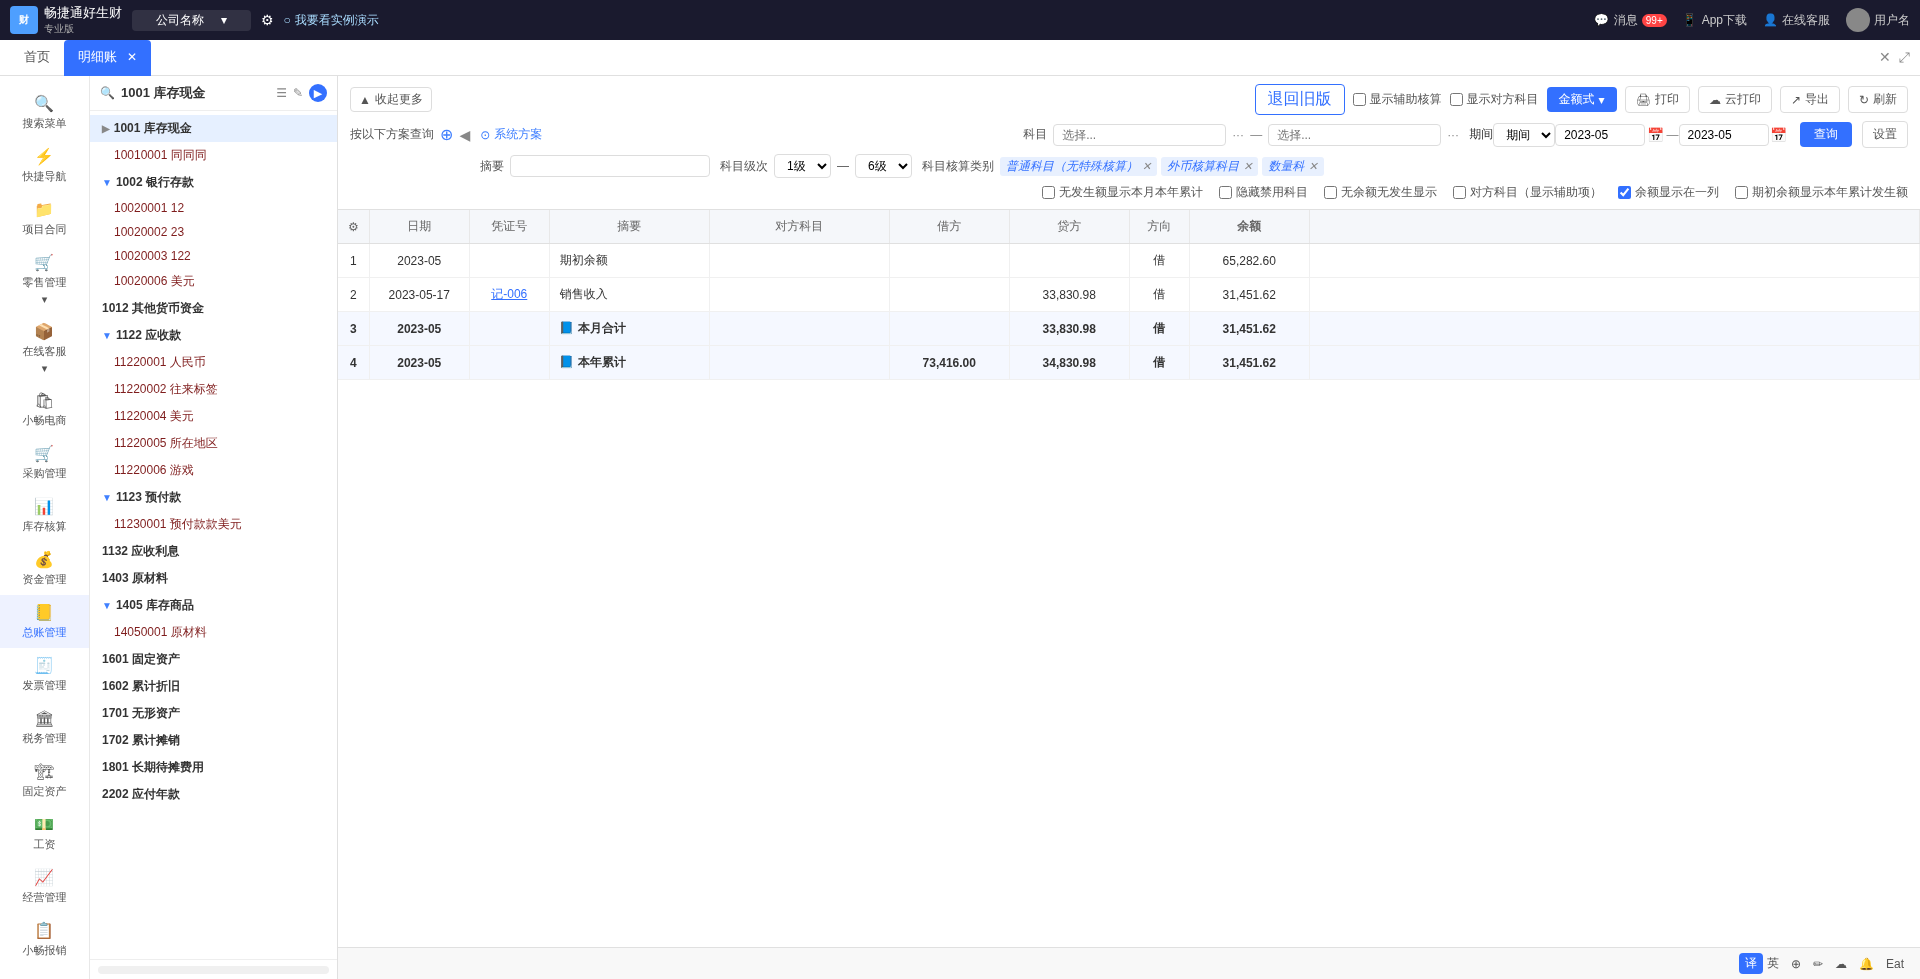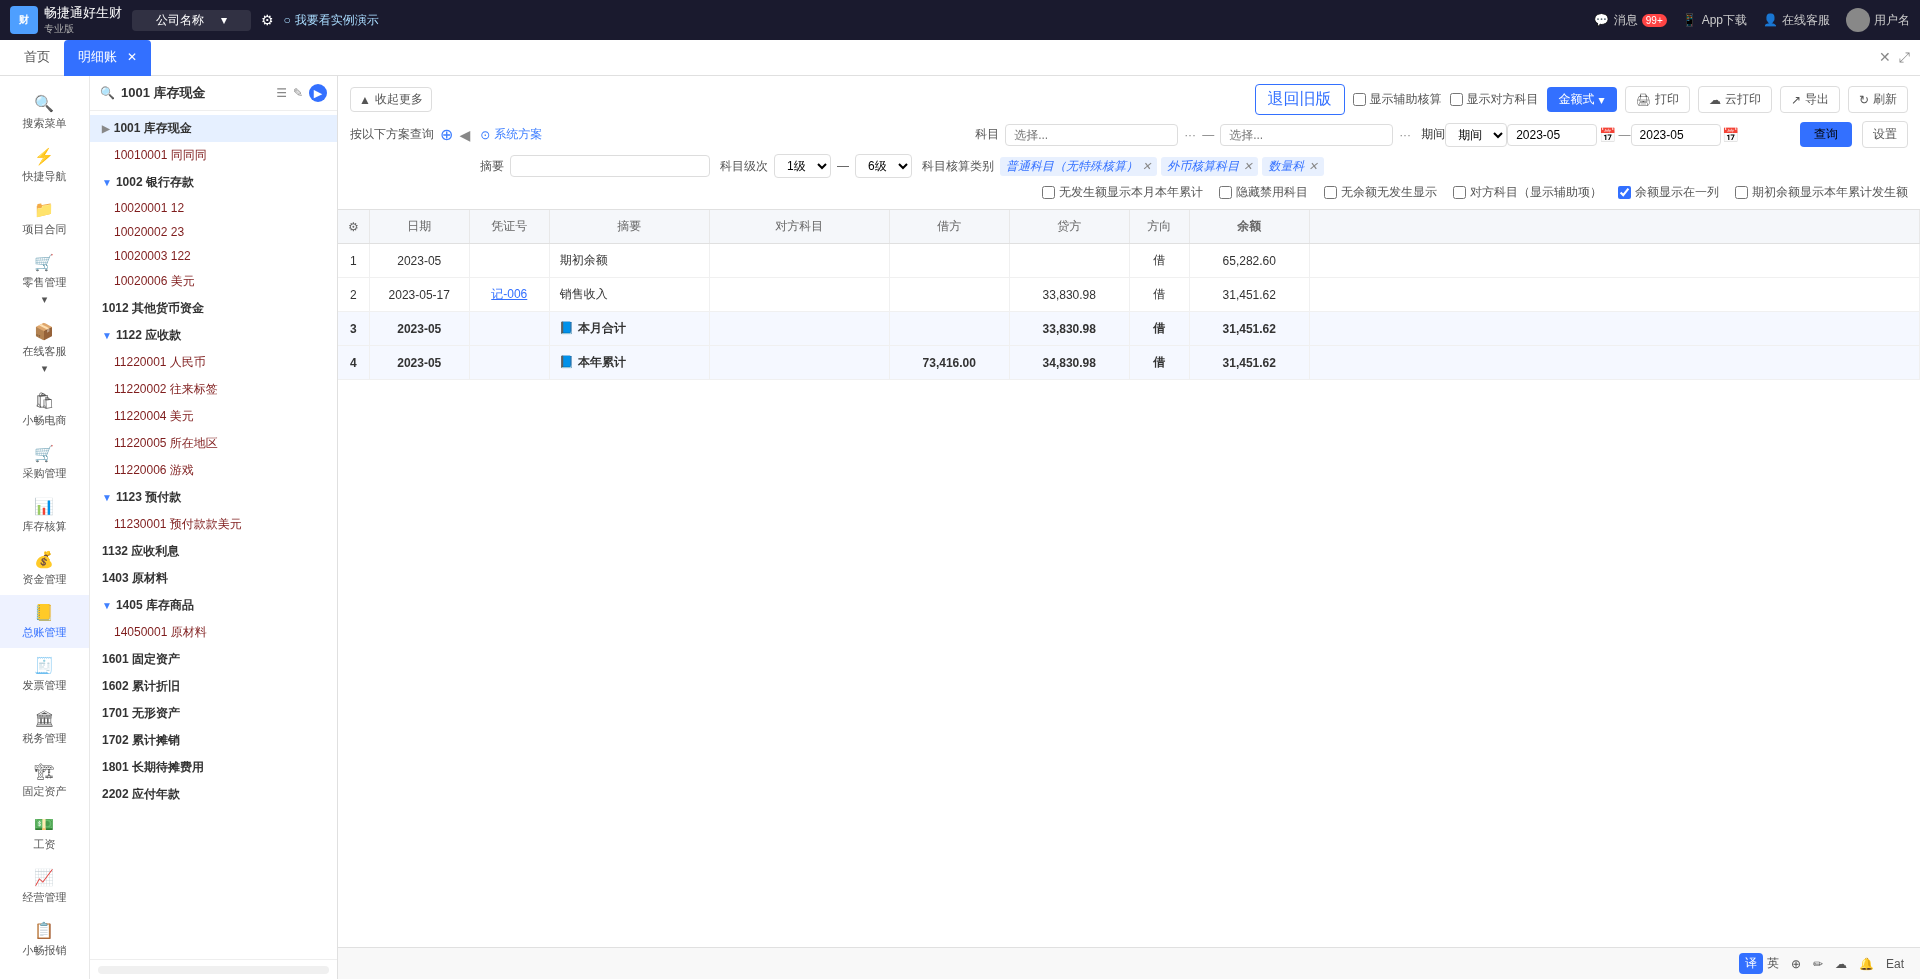--- a/index.html
+++ b/index.html
@@ -64,21 +64,21 @@
     .checkbox-group { display: flex; align-items: center; gap: 4px; font-size: 12px; color: #555; }
     .checkbox-group input { cursor: pointer; }
     .btn-style { background: #3370ff; color: #fff; border: none; border-radius: 4px; padding: 4px 12px; cursor: pointer; font-size: 12px; display: flex; align-items: center; gap: 4px; }
     .btn-icon { background: #fff; border: 1px solid #ddd; border-radius: 4px; padding: 4px 10px; cursor: pointer; font-size: 12px; color: #555; display: flex; align-items: center; gap: 4px; }
     .filter-row2 { display: flex; align-items: center; gap: 10px; flex-wrap: wrap; }
     .filter-field { display: flex; align-items: center; gap: 6px; font-size: 12px; color: #555; }
     .filter-input { border: 1px solid #ddd; border-radius: 4px; padding: 3px 8px; font-size: 12px; min-width: 120px; color: #333; }
     .filter-select { border: 1px solid #ddd; border-radius: 4px; padding: 3px 8px; font-size: 12px; background: #fff; }
     .filter-period { display: flex; align-items: center; font-size: 12px; }
     .period-input { border: 1px solid #ddd; border-radius: 4px; padding: 3px 8px; font-size: 12px; width: 90px; }
-    .btn-query { background: #3370ff; color: #000000; border: none; border-radius: 4px; padding: 4px 14px; cursor: pointer; font-size: 12px; margin-left: 48px; }
+    .btn-query { background: #3370ff; color: #ffffff; border: none; border-radius: 4px; padding: 4px 14px; cursor: pointer; font-size: 12px; }
     .btn-settings { background: #fff; border: 1px solid #ddd; border-radius: 4px; padding: 4px 10px; cursor: pointer; font-size: 12px; color: #555; }
     .filter-row3 { display: flex; align-items: center; gap: 16px; flex-wrap: wrap; }
     .checkbox-small { display: flex; align-items: center; gap: 4px; font-size: 12px; color: #555; cursor: pointer; }
     .checked-blue { accent-color: #3370ff; }
     .tag-group { display: flex; align-items: center; gap: 4px; font-size: 12px; }
     .tag { background: #e8f0fe; color: #3370ff; border-radius: 3px; padding: 1px 6px; display: flex; align-items: center; gap: 4px; font-style: italic; }
     .scheme-section { display: flex; align-items: center; gap: 8px; }
 
     
     .table-wrapper { flex: 1; overflow: auto; background: #fff; margin: 0; }

